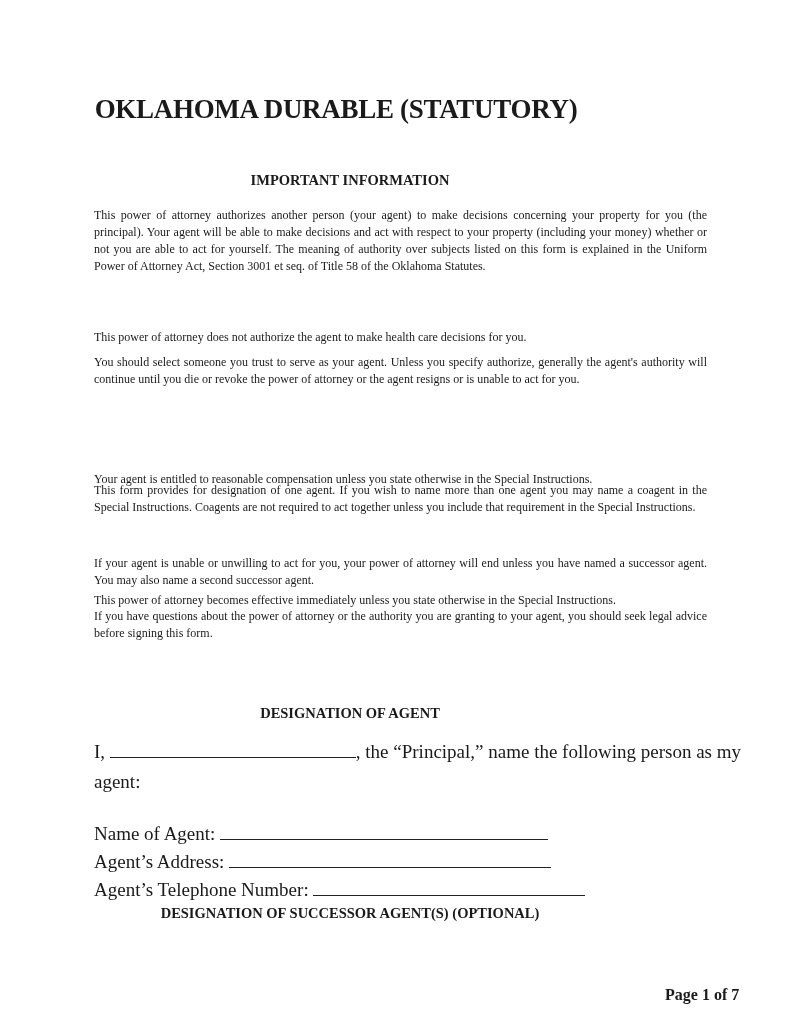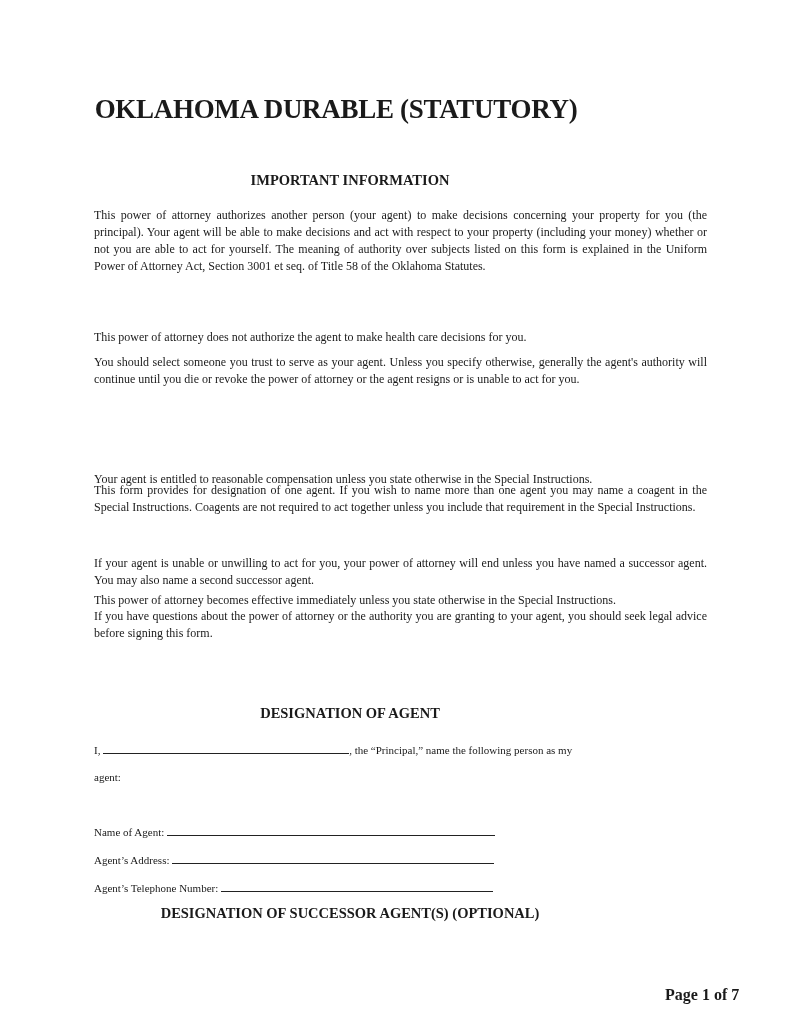--- a/index.html
+++ b/index.html
@@ -4,35 +4,35 @@
 <style>
   html, body { margin: 0; padding: 0; background: #ffffff; }
   body { width: 800px; height: 1036px; position: relative; overflow: hidden; }
   .page { position: absolute; left: 0; top: 0; width: 800px; height: 1036px; background: #fff; color: #1a1a1a;
           font-family: "Liberation Serif", "DejaVu Serif", serif; }
   .title { position: absolute; left: 0; width: 672px; text-align: center; font-weight: bold;
            font-size: 27px; letter-spacing: -0.3px; line-height: 32px; }
   .heading { position: absolute; left: 0; width: 700px; text-align: center; font-weight: bold; font-size: 14.5px; }
   .para { position: absolute; left: 94px; width: 613px; font-size: 12px; line-height: 17px; text-align: justify; }
   .para.left { text-align: left; }
-  .line { position: absolute; left: 94px; font-size: 11px; white-space: nowrap; }
+  .line { position: absolute; left: 94px; font-size: 19px; white-space: nowrap; }
   .blank { display: inline-block; border-bottom: 1px solid #222; height: 12px; vertical-align: baseline; }
   .footer { position: absolute; left: 665px; top: 986px; font-size: 16px; font-weight: bold; }
 </style>
 </head>
 <body>
 
 <div class="page">
   <div class="title" style="top:93px;">OKLAHOMA DURABLE (STATUTORY)</div>
 
   <div class="heading" style="top:172px;">IMPORTANT INFORMATION</div>
 
   <div class="para" style="top:207px;">This power of attorney authorizes another person (your agent) to make decisions concerning your property for you (the principal). Your agent will be able to make decisions and act with respect to your property (including your money) whether or not you are able to act for yourself. The meaning of authority over subjects listed on this form is explained in the Uniform Power of Attorney Act, Section 3001 et seq. of Title 58 of the Oklahoma Statutes.</div>
   <div class="para left" style="top:317px;margin-top:12px;">This power of attorney does not authorize the agent to make health care decisions for you.</div>
-  <div class="para" style="top:354px;">You should select someone you trust to serve as your agent. Unless you specify otherwise, generally the agent's authority will continue until you die or revoke the power of attorney or the agent resigns or is unable to act for you.</div>
+  <div class="para" style="top:354px;">You should select someone you trust to serve as your agent. Unless you specify authorize, generally the agent's authority will continue until you die or revoke the power of attorney or the agent resigns or is unable to act for you.</div>
   <div class="para" style="top:427px;margin-top:44px;">Your agent is entitled to reasonable compensation unless you state otherwise in the Special Instructions.</div>
   <div class="para" style="top:482px;">This form provides for designation of one agent. If you wish to name more than one agent you may name a coagent in the Special Instructions. Coagents are not required to act together unless you include that requirement in the Special Instructions.</div>
   <div class="para" style="top:555px;">If your agent is unable or unwilling to act for you, your power of attorney will end unless you have named a successor agent. You may also name a second successor agent.</div>
   <div class="para" style="top:592px;">This power of attorney becomes effective immediately unless you state otherwise in the Special Instructions.</div>
   <div class="para" style="top:608px;">If you have questions about the power of attorney or the authority you are granting to your agent, you should seek legal advice before signing this form.</div>
 
   <div class="heading" style="top:705px;">DESIGNATION OF AGENT</div>
 
   <div class="line" style="top:741px;">
     <span>I,</span>

